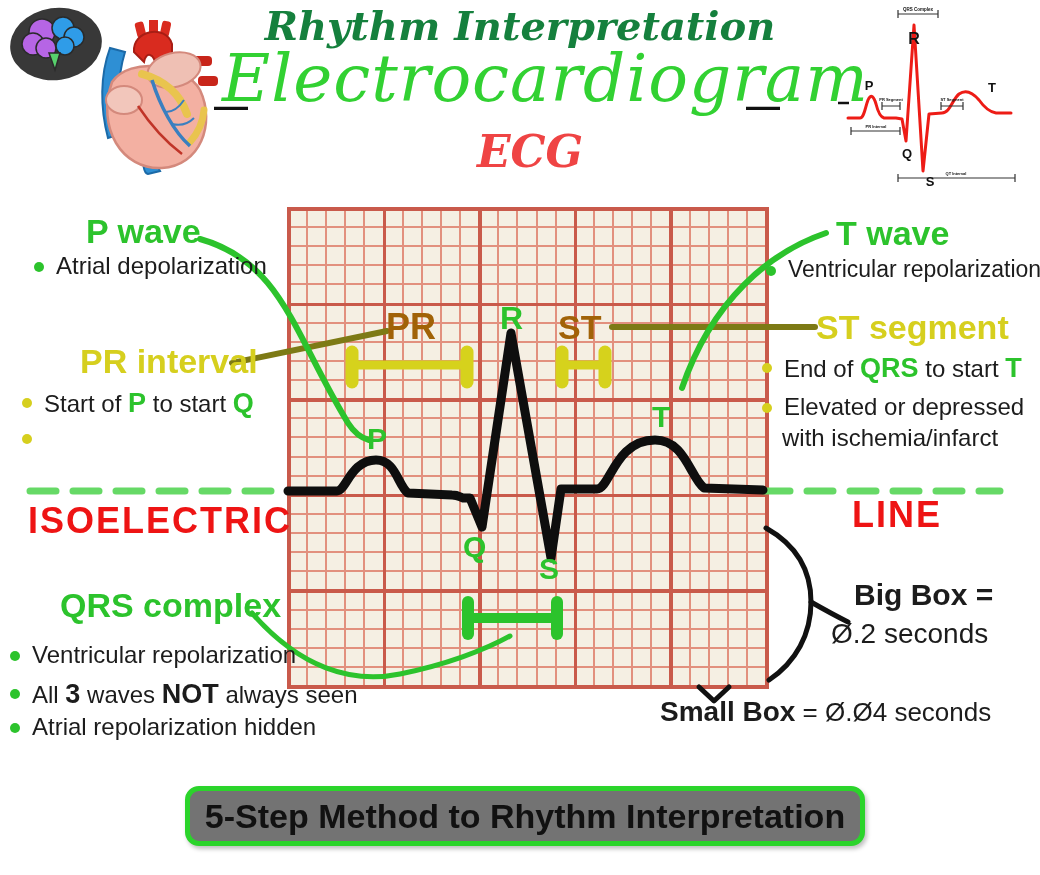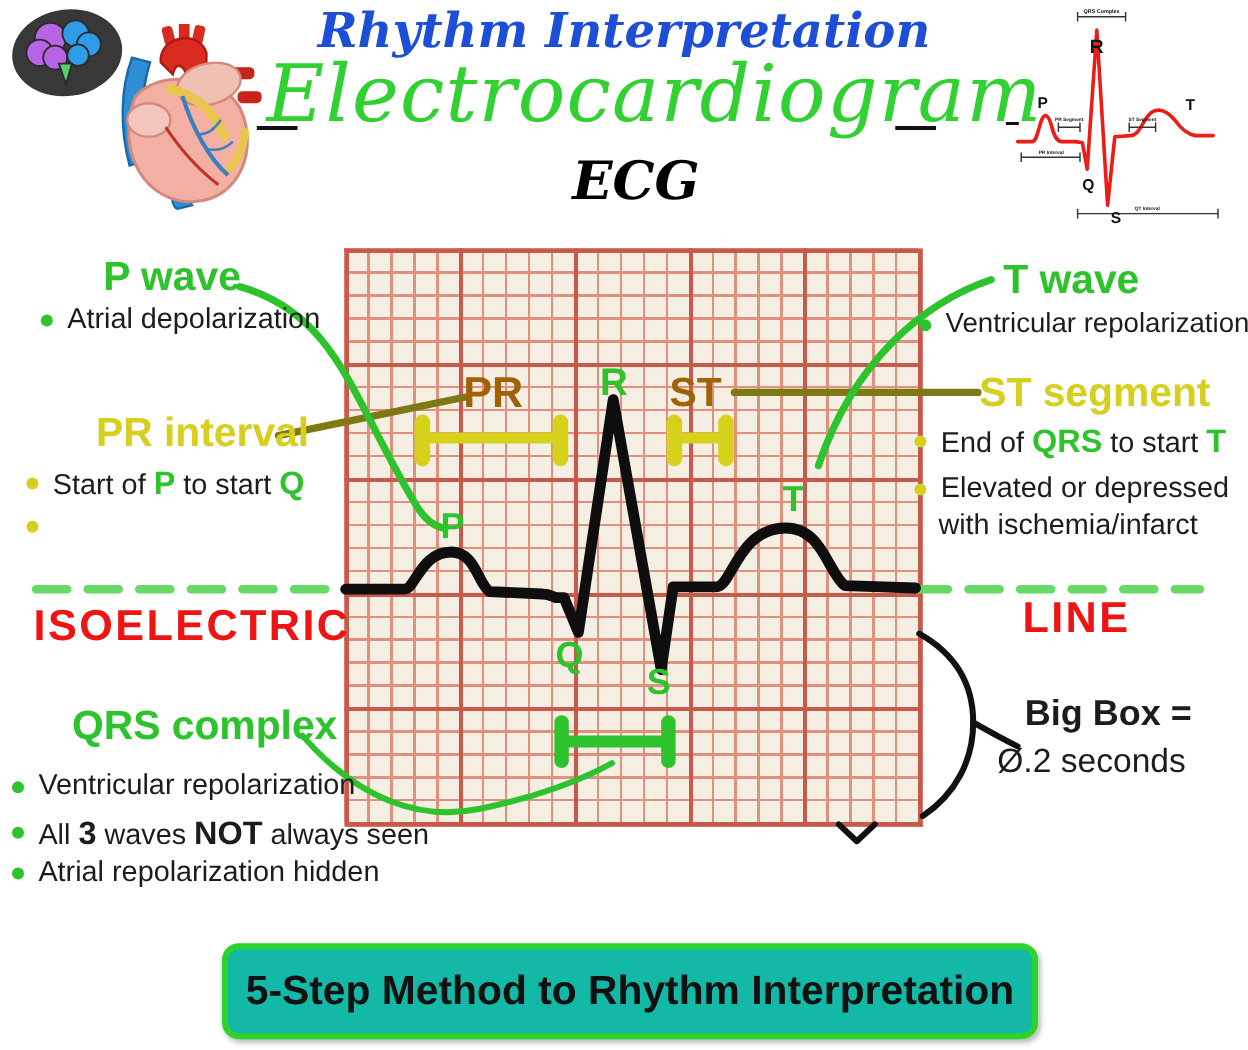--- a/index.html
+++ b/index.html
@@ -2,25 +2,25 @@
 <html><head>
 <meta charset="utf-8">
 <style>
   html,body{margin:0;padding:0;background:#fff;}
   .canvas{position:relative;width:1040px;height:875px;background:#ffffff;overflow:hidden;
           font-family:"Liberation Sans",sans-serif;color:#1c1c1c;}
   .abs{position:absolute;}
   svg{display:block;}
   
   .hdr-title{left:260px;top:2px;width:520px;text-align:center;font-family:"DejaVu Serif",serif;
-             font-style:italic;font-weight:bold;font-size:40px;color:#1d4ed8;}
+             font-style:italic;font-weight:bold;font-size:40px;color:#15803d;}
   .hdr-sub{left:222px;top:24px;width:582px;text-align:center;font-family:"DejaVu Serif",serif;
            font-style:italic;font-size:66px;color:#32d132;line-height:110px;letter-spacing:1px;}
   .hdr-ecg{left:380px;top:126px;width:300px;text-align:center;font-family:"DejaVu Serif",serif;
-           font-style:italic;font-weight:bold;font-size:44px;color:#000000;}
+           font-style:italic;font-weight:bold;font-size:44px;color:#ef4444;}
   .hdr-dash{font-size:34px;font-weight:bold;color:#111;}
   
   .grid{left:287px;top:207px;width:478px;height:478px;background-color:#f5efe3;
         border-right:4px solid #c95a4b;border-bottom:4px solid #c95a4b;
         background-image:
           repeating-linear-gradient(to right,#c95a4b 0px,#c95a4b 3.5px,transparent 3.5px,transparent 95.6px),
           repeating-linear-gradient(to bottom,#c95a4b 0px,#c95a4b 3.5px,transparent 3.5px,transparent 95.6px),
           repeating-linear-gradient(to right,#e2907e 0px,#e2907e 2px,transparent 2px,transparent 19.12px),
           repeating-linear-gradient(to bottom,#e2907e 0px,#e2907e 2px,transparent 2px,transparent 19.12px);}
   
@@ -31,21 +31,21 @@
   .t-big{font-weight:bold;font-size:34px;white-space:nowrap;}
   .bullet{display:flex;align-items:flex-start;white-space:nowrap;font-size:24px;}
   .bullet .dot{width:10px;height:10px;border-radius:50%;margin:10px 12px 0 0;flex:0 0 auto;}
   .dot-g{background:#2cc32c;} .dot-y{background:#d6cf1e;}
   .gl{font-weight:bold;white-space:nowrap;}
   .iso{font-weight:bold;font-size:36px;letter-spacing:2px;white-space:nowrap;}
   .hv{font-weight:800;font-size:27px;}
   .boxlab{font-weight:bold;font-size:30px;white-space:nowrap;}
   .boxval{font-size:28px;white-space:nowrap;}
   
-  .banner{left:185px;top:786px;width:680px;height:80px;background:#14b8a6;border:5px solid #2bd42b;
+  .banner{left:185px;top:786px;width:680px;height:60px;background:#737373;border:5px solid #2bd42b;
           border-radius:14px;box-sizing:border-box;display:flex;align-items:center;justify-content:center;
           box-shadow:2px 3px 4px rgba(0,0,0,.25);}
   .banner span{font-size:34px;font-weight:bold;color:#111;white-space:nowrap;}
   .mini-txt{font-family:"Liberation Sans",sans-serif;font-weight:bold;fill:#111;}
 </style>
 </head>
 <body>
 
 <div class="canvas">
 
@@ -211,18 +211,21 @@
       <span>All </span><span class="hv">3</span><span> waves </span><span class="hv">NOT</span><span> always seen</span>
     </span>
   </div>
   <div class="abs bullet" style="left:10px;top:713px">
     <span class="dot dot-g"></span>
     <span>Atrial repolarization hidden</span>
   </div>
 
   <div class="abs boxlab" style="left:854px;top:578px">Big Box =</div>
   <div class="abs boxval" style="left:831px;top:618px">Ø.2 seconds</div>
+  <div class="abs" style="left:660px;top:696px;white-space:nowrap">
+    <span style="font-weight:bold;font-size:28px">Small Box</span><span style="font-size:26px"> = Ø.Ø4 seconds</span>
+  </div>
 
   <div class="abs banner">
     <span>5-Step Method to Rhythm Interpretation</span>
   </div>
 
 </div>
 
 </body></html>

